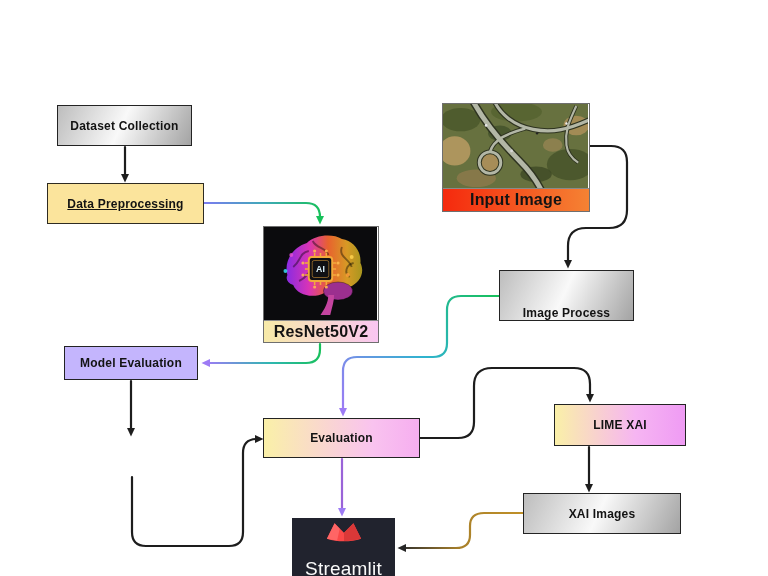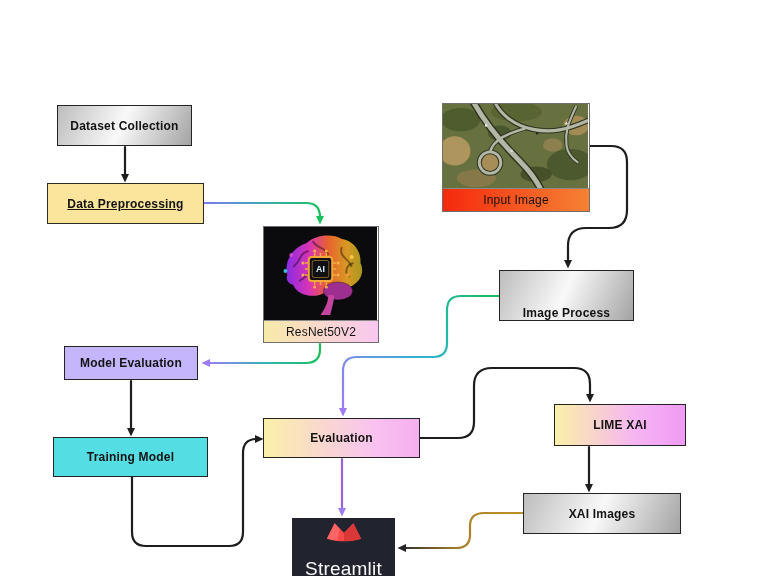--- a/index.html
+++ b/index.html
@@ -19,21 +19,21 @@
   .gray{background:linear-gradient(115deg,#bdbdbd 0%,#f9f9f9 48%,#a3a3a3 100%);}
   .yellow{background:#fbe49c;border-color:#2e2b22;}
   .orange{background:#c4b5fd;}
   .cyan{background:#54dde2;}
   .yellowpink{background:linear-gradient(90deg,#faf0a8 0%,#f9c3ef 70%,#f6aef0 100%);}
   .yellowmagenta{background:linear-gradient(90deg,#faf0a8 0%,#f6b5f2 62%,#ef9bf4 100%);}
   .imgnode{flex-direction:column;padding:0;border:1.5px solid #6f6f6f;align-items:stretch;justify-content:flex-start;}
   .imgnode svg{display:block;}
   .caption{
     display:flex;align-items:center;justify-content:center;flex:1;
-    font-weight:normal;font-size:12px;color:#131313;
+    font-weight:bold;font-size:16px;color:#131313;
   }
   .cap-resnet{background:linear-gradient(90deg,#f7eaa8 0%,#f9c6f1 100%);border-top:1px solid #8a8a8a;}
   .cap-input{background:linear-gradient(90deg,#f5290d 0%,#f58233 100%);border-top:1px solid #8a8a8a;}
   .streamlit{
     background:#21232e;border:none;flex-direction:column;gap:15px;
     color:#fafafa;font-weight:400;
   }
   .streamlit .wordmark{font-size:19px;letter-spacing:.2px;}
   
   .n-dataset{left:57px;top:59px;width:135px;height:41px;}
@@ -216,23 +216,20 @@
   </div>
 
   <div class="node gray n-improc">
     <span>Image Process</span>
   </div>
 
   <div class="node orange n-modeleval">
     <span>Model Evaluation</span>
   </div>
 
-  <div class="node cyan n-training">
-    <span>Training Model</span>
-  </div>
 
   <div class="node yellowpink n-prediction">
     <span>Evaluation</span>
   </div>
 
   <div class="node yellowmagenta n-lime">
     <span>LIME XAI</span>
   </div>
 
   <div class="node gray n-xaiimg">

